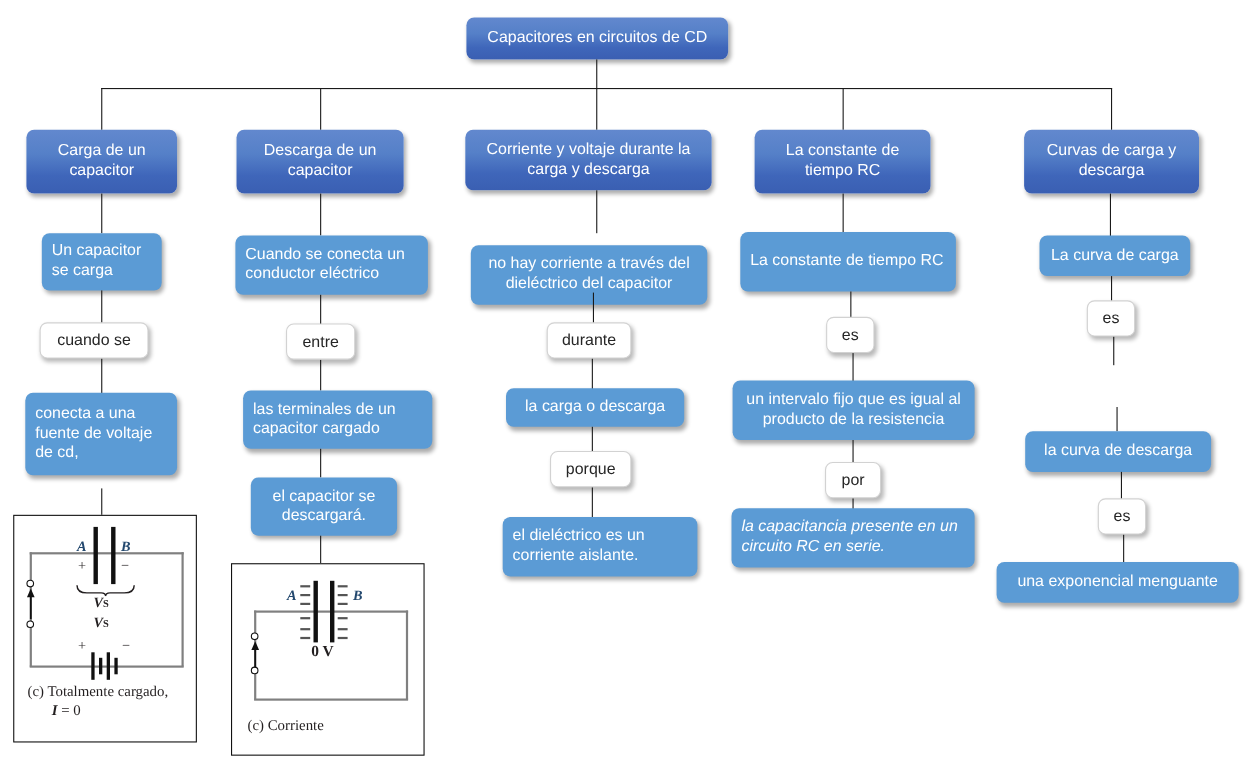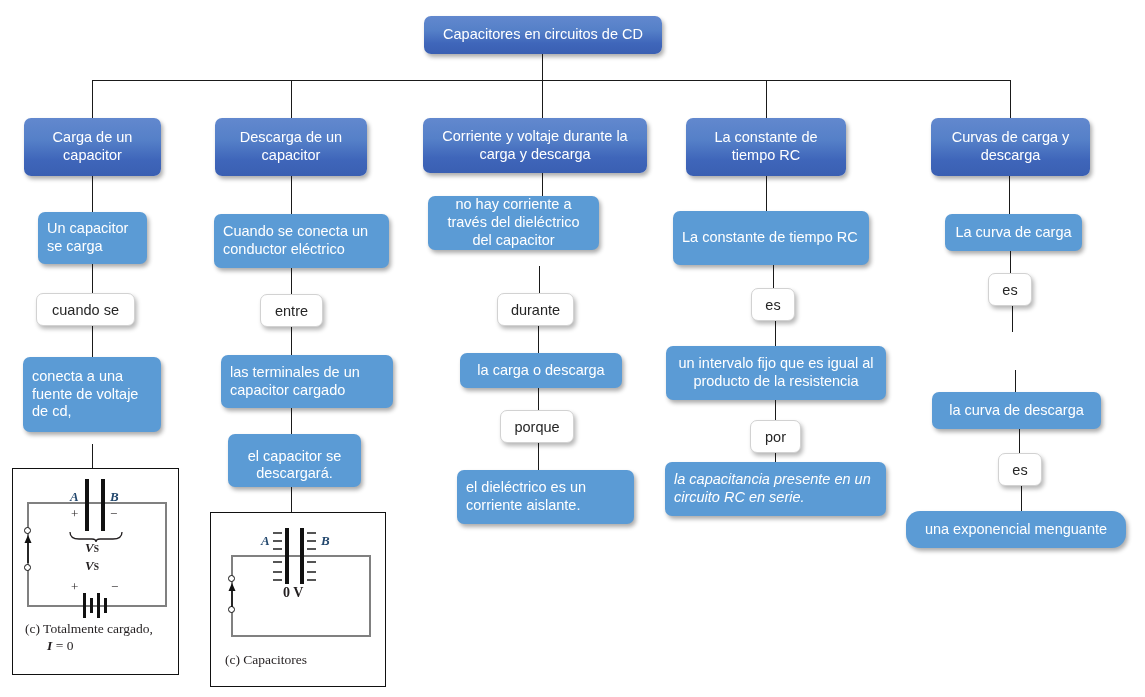--- a/index.html
+++ b/index.html
@@ -230,21 +230,21 @@
   </div>
 
   <div class="vline" style="left:291px; top:327px; height:28px;"></div>
 
   <div class="node light" style="left:221px; top:355px; width:172px; height:53px;">
     <span class="txt">las terminales de un capacitor cargado</span>
   </div>
 
   <div class="vline" style="left:291px; top:408px; height:26px;"></div>
 
-  <div class="node light ctr" style="left:228px; top:434px; width:133px; height:53px;align-items:flex-end;">
+  <div class="node light ctr" style="left:228px; top:434px; width:133px; height:53px;">
     <span class="txt">el capacitor se descargará.</span>
   </div>
 
   <div class="vline" style="left:291px; top:487px; height:25px;"></div>
 
   <div class="figbox" style="left:210px; top:512px; width:176px; height:175px;">
 
     <div class="wire h" style="left:20px; top:42px; width:140px;"></div>
     <div class="wire h" style="left:20px; top:122px; width:140px;"></div>
     <div class="wire v" style="left:20px; top:42px; height:81px;"></div>
@@ -273,31 +273,31 @@
     <div class="sym" style="left:72px; top:72px; font-weight:bold; font-size:14px;">0 V</div>
 
     <div class="term" style="left:17px; top:62px;"></div>
     <div class="term" style="left:17px; top:93px;"></div>
     <svg width="11" height="24" style="position:absolute; left:16px; top:70px;">
       <path d="M5 24 L5 6" stroke="#111111" stroke-width="1.6" fill="none"></path>
       <path d="M5 0 L1.5 8 L8.5 8 Z" fill="#111111"></path>
     </svg>
 
     <div class="figcap" style="left:14px; top:139px; width:155px;">
-      <div>(c) Capacitores</div>
+      <div>(c) Corriente</div>
     </div>
   </div>
 
   <div class="node dark" style="left:423px; top:118px; width:224px; height:55px;">
     <span class="txt">Corriente y voltaje durante la carga y descarga</span>
   </div>
 
   <div class="vline" style="left:542px; top:173px; height:39px;"></div>
 
-  <div class="node light ctr" style="left:428px; top:196px; width:171px; height:54px;">
+  <div class="node light ctr" style="left:428px; top:223px; width:215px; height:54px;">
     <span class="txt">no hay corriente a través del dieléctrico del capacitor</span>
   </div>
 
   <div class="vline" style="left:539px; top:266px; height:28px;"></div>
 
   <div class="label" style="left:497px; top:293px; width:77px; height:33px;">
     <span>durante</span>
   </div>
 
   <div class="vline" style="left:538px; top:326px; height:28px;"></div>
@@ -378,17 +378,17 @@
   </div>
 
   <div class="vline" style="left:1019px; top:429px; height:25px;"></div>
 
   <div class="label" style="left:998px; top:453px; width:44px; height:33px;">
     <span>es</span>
   </div>
 
   <div class="vline" style="left:1021px; top:486px; height:26px;"></div>
 
-  <div class="node light ctr" style="left:906px; top:511px; width:220px; height:37px;border-radius:14px;">
+  <div class="node light ctr" style="left:906px; top:511px; width:220px; height:37px;">
     <span class="txt">una exponencial menguante</span>
   </div>
 
 </div>
 
 </body></html>

